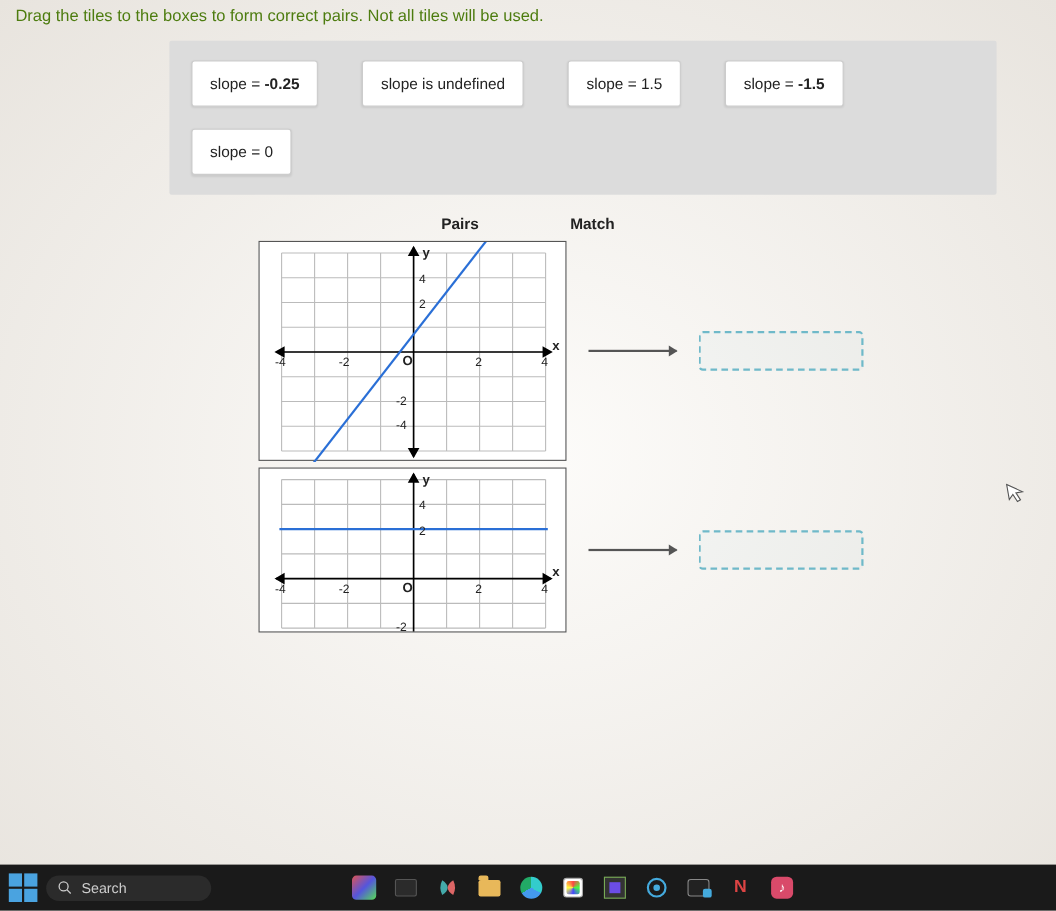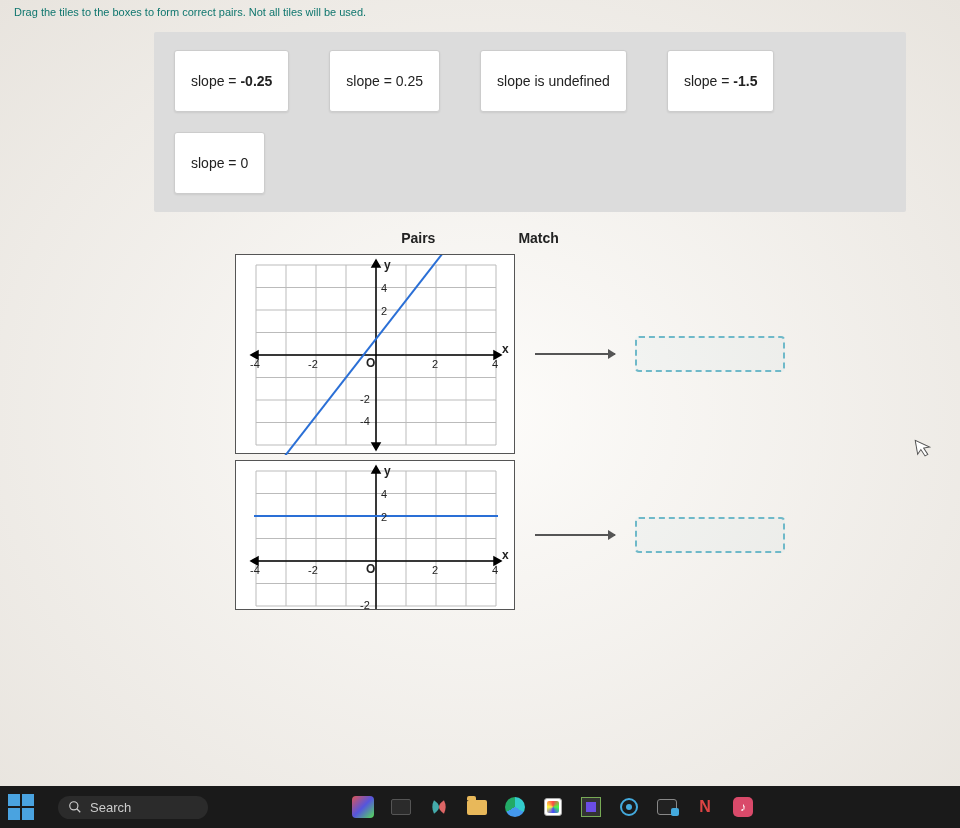--- a/index.html
+++ b/index.html
@@ -10,39 +10,39 @@
     width: 960px;
     height: 828px;
     overflow: hidden;
     position: relative;
     color: #222;
   }
   .page {
     padding: 6px 14px 0 14px;
   }
   .instr {
-    font-size: 11px;
+    font-size: 15px;
     margin-bottom: 14px;
-    color: #0f766e;
+    color: #4d7c0f;
   }
   .tiles-bank {
     background: #dcdcdc;
     border-radius: 2px;
     margin: 0 40px 0 140px;
     padding: 18px 20px 18px 20px;
     display: flex;
     flex-wrap: wrap;
     gap: 20px 40px;
     align-items: center;
   }
   .tile {
     background: #fff;
     border: 1px solid #ccc;
     border-radius: 3px;
-    padding: 22px 16px;
+    padding: 12px 16px;
     font-size: 14px;
     box-shadow: 0 1px 2px rgba(0,0,0,0.08);
     cursor: grab;
     white-space: nowrap;
   }
   .bold { font-weight: bold; }
   .mid {
     display: flex;
     justify-content: center;
     gap: 83px;
@@ -103,21 +103,21 @@
 
   
   .taskbar {
     position: absolute;
     left: 0; right: 0; bottom: 0;
     height: 42px;
     background: #1a1a1a;
     display: flex;
     align-items: center;
     padding: 0 8px;
-    gap: 24px;
+    gap: 8px;
     color: #ddd;
   }
   .start {
     width: 26px; height: 26px;
     display: grid;
     grid-template-columns: 1fr 1fr;
     grid-template-rows: 1fr 1fr;
     gap: 2px;
   }
   .start div { background: #4aa3e0; }
@@ -184,22 +184,22 @@
 </style>
 </head>
 <body>
 
 <div class="page">
 
   <p class="instr">Drag the tiles to the boxes to form correct pairs. Not all tiles will be used.</p>
 
   <div class="tiles-bank">
     <div class="tile">slope = <span class="bold">-0.25</span></div>
-    <div class="tile">slope = 0.25</div>
     <div class="tile">slope is undefined</div>
+    <div class="tile">slope = 1.5</div>
     <div class="tile">slope = <span class="bold">-1.5</span></div>
     <div class="tile">slope = 0</div>
   </div>
 
   <div class="mid">
     <span>Pairs</span>
     <span>Match</span>
   </div>
 
   <div class="pairs-area">

